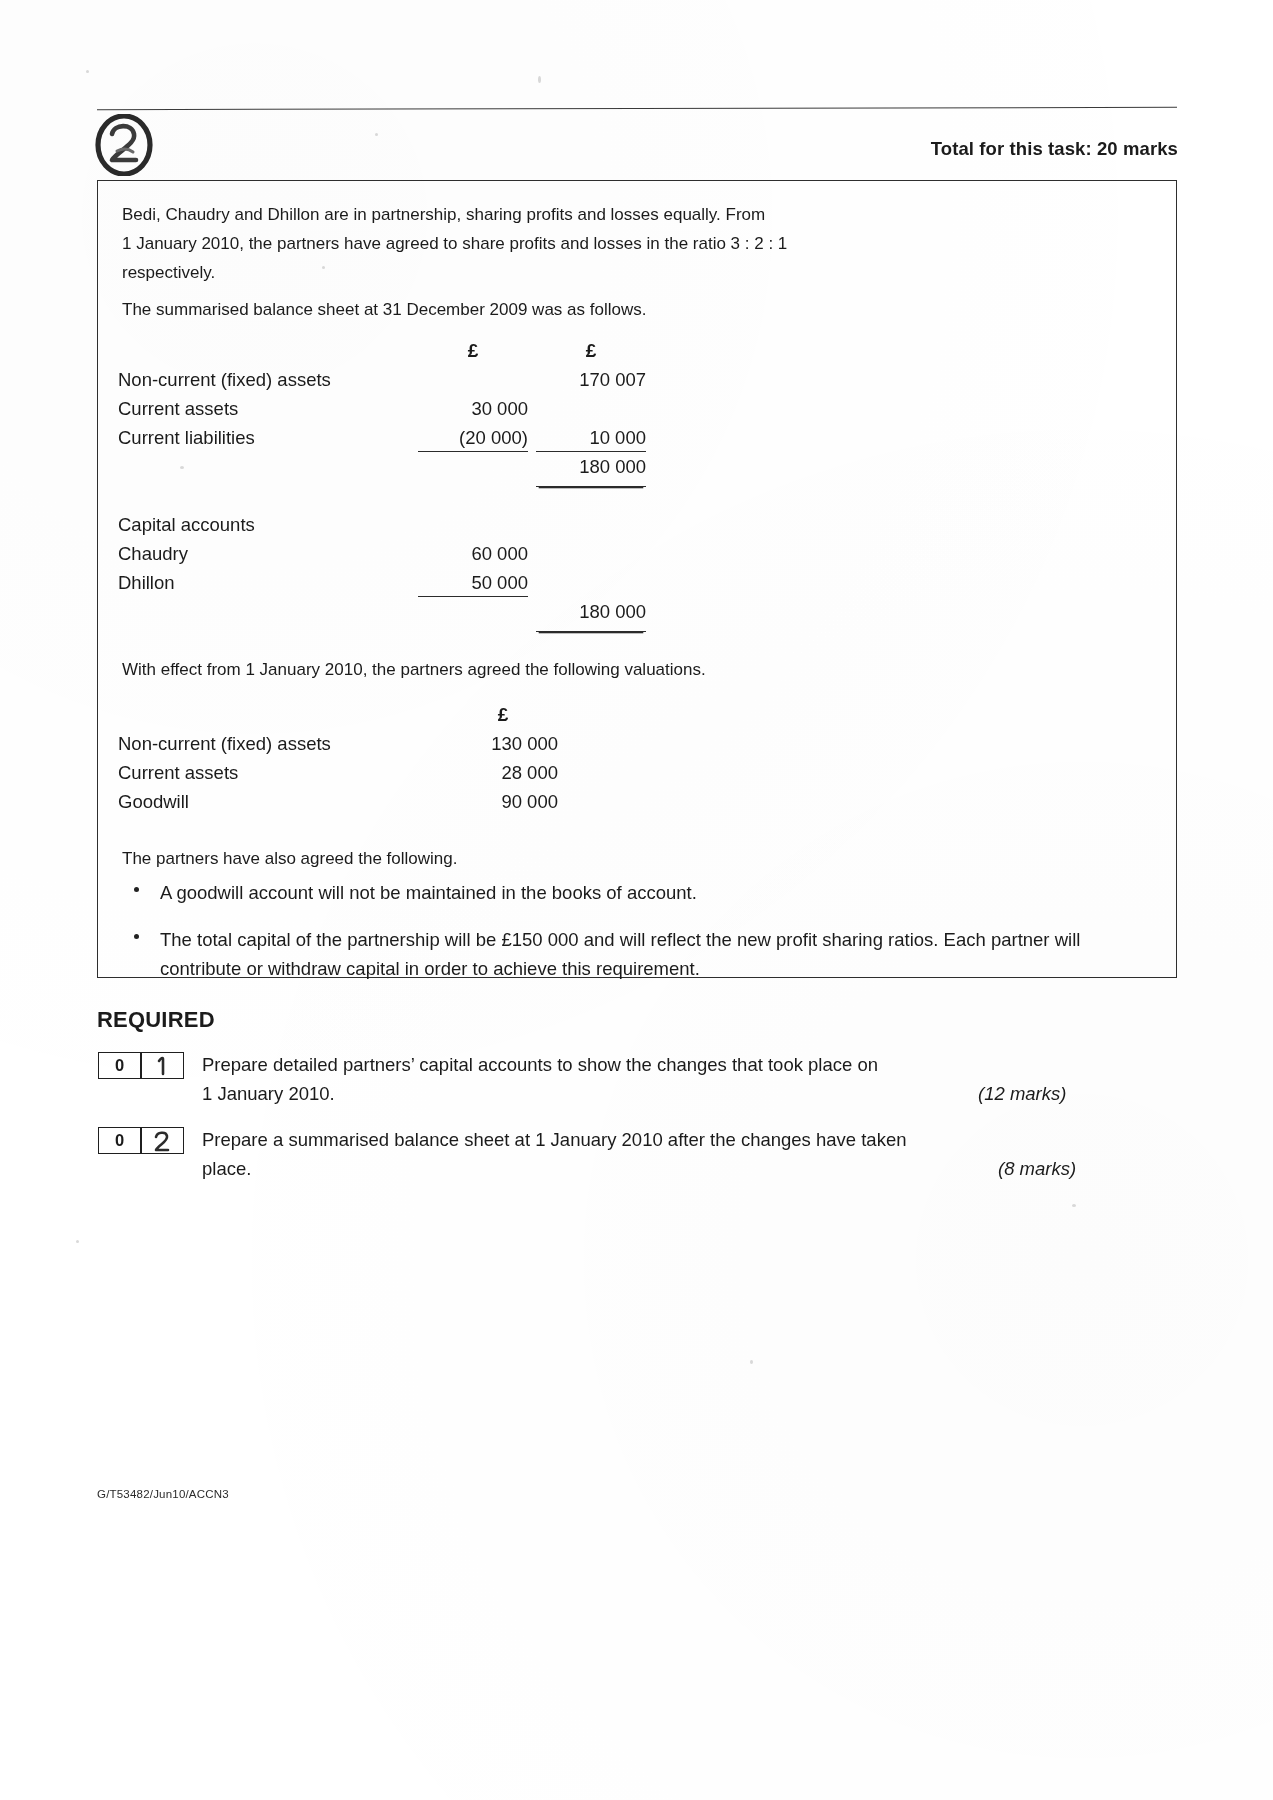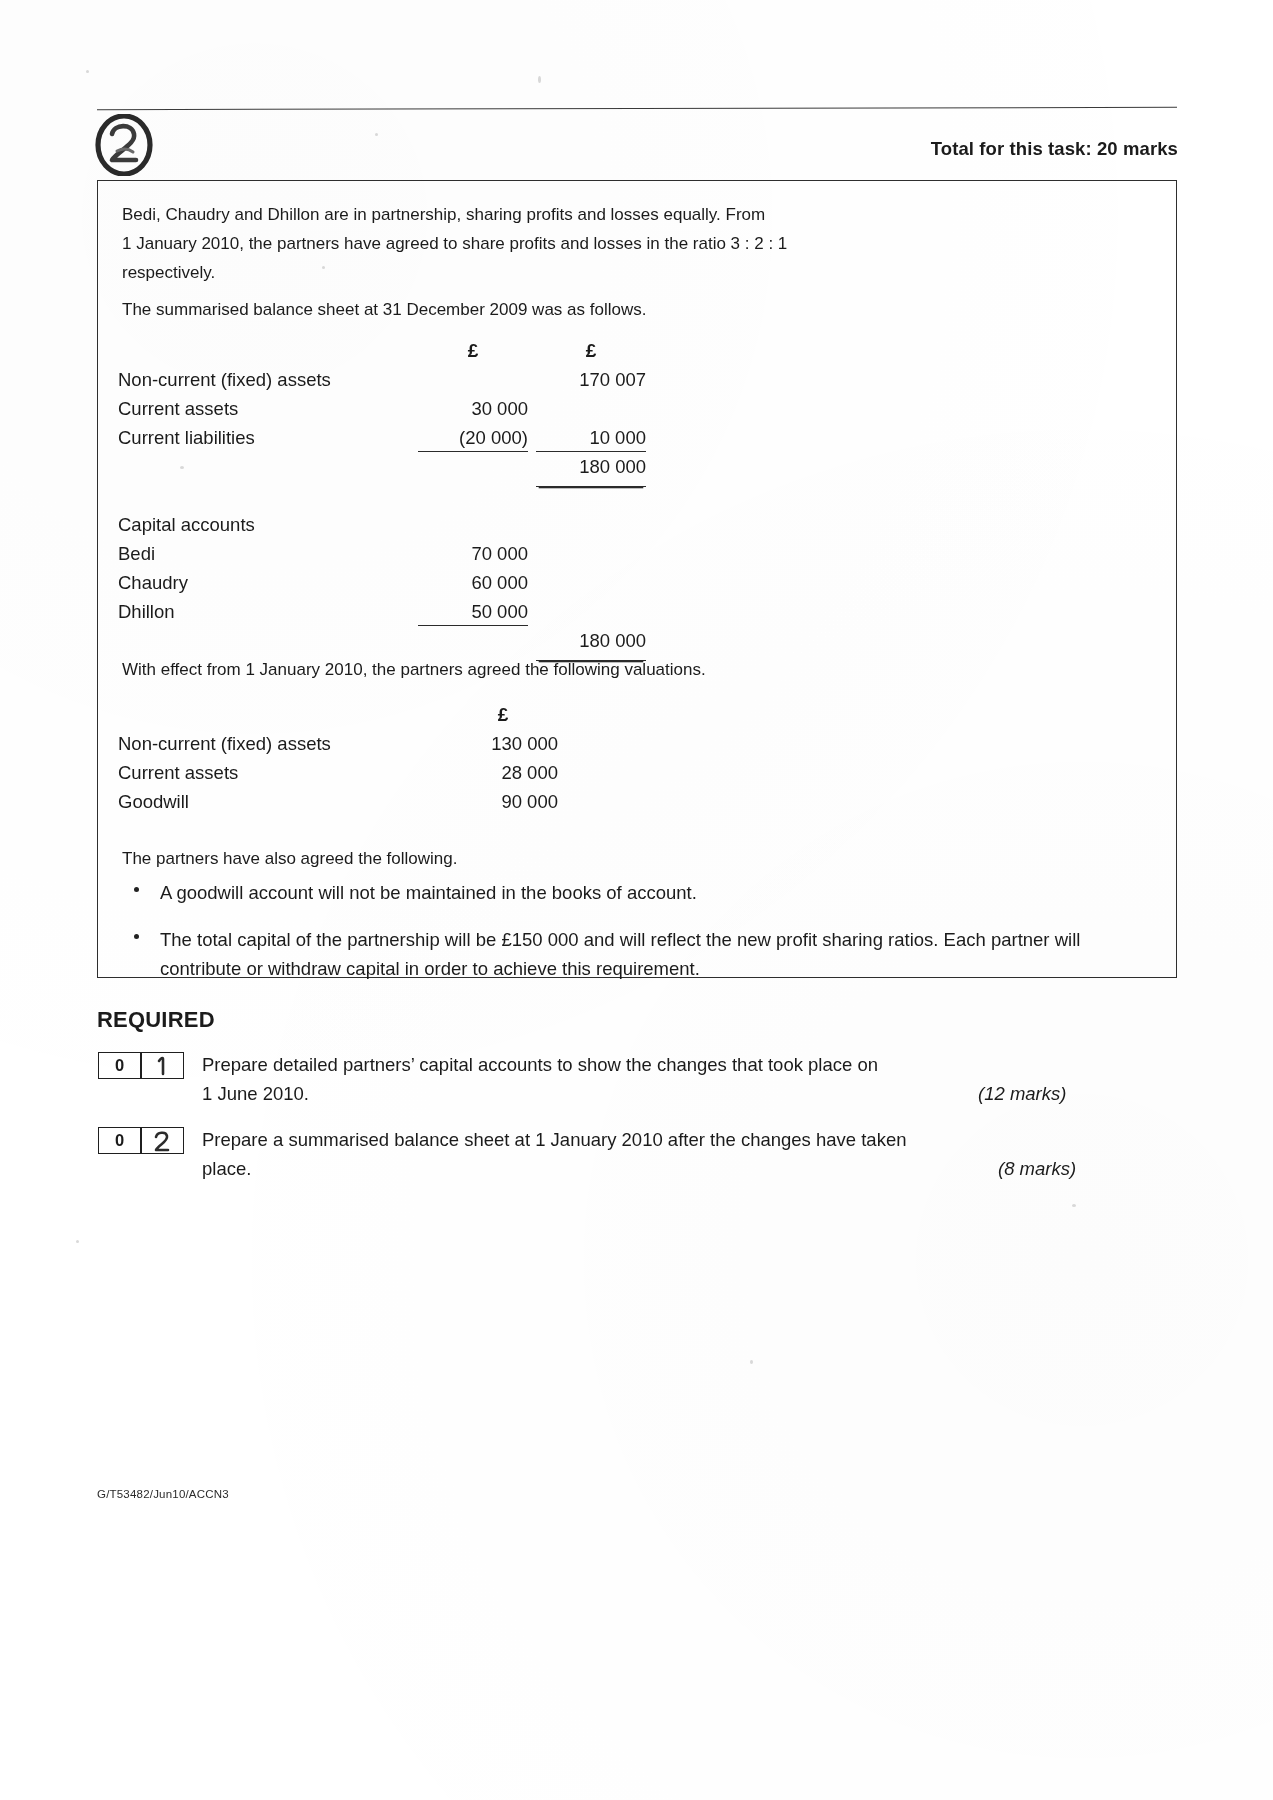--- a/index.html
+++ b/index.html
@@ -159,24 +159,20 @@
       <div class="row">
         <span class="c2 ul-double">180 000</span>
       </div>
 
       <div class="row" style="height:29px;"></div>
 
       <div class="row">
         <span class="lbl">Capital accounts</span>
       </div>
 
-      <div class="row">
-        <span class="lbl">Bedi</span>
-        <span class="c1">70 000</span>
-      </div>
 
       <div class="row">
         <span class="lbl">Chaudry</span>
         <span class="c1">60 000</span>
       </div>
 
       <div class="row">
         <span class="lbl">Dhillon</span>
         <span class="c1 ul-single">50 000</span>
       </div>
@@ -228,21 +224,21 @@
       <div class="cell">0</div>
       <div class="divider"></div>
       <div class="cell hand" title="1">
         <svg width="22" height="24" viewBox="0 0 22 24">
           <path d="M8 7 C10 4, 12 3, 12 5 L12 20" fill="none" stroke="#2b2b2b" stroke-width="2.6" stroke-linecap="round" stroke-linejoin="round"></path>
         </svg>
       </div>
     </div>
     <div class="qtext">
       <span>Prepare detailed partners’ capital accounts to show the changes that took place on</span><br>
-      <span>1 June 2010.</span>
+      <span>1 January 2010.</span>
     </div>
     <div class="marks m1">(12 marks)</div>
   </div>
 
   <div class="qitem qi2">
     <div class="numbox">
       <div class="cell">0</div>
       <div class="divider"></div>
       <div class="cell hand" title="2">
         <svg width="22" height="24" viewBox="0 0 22 24">

